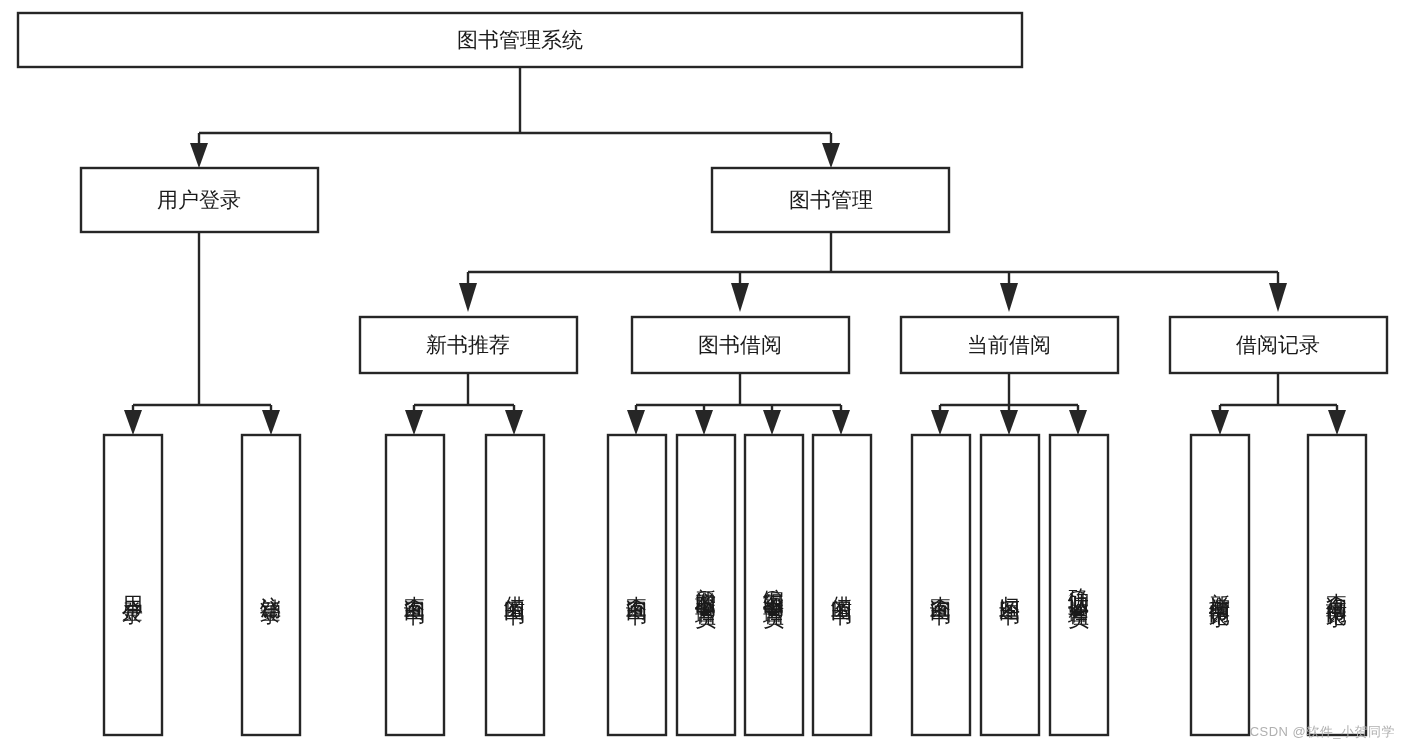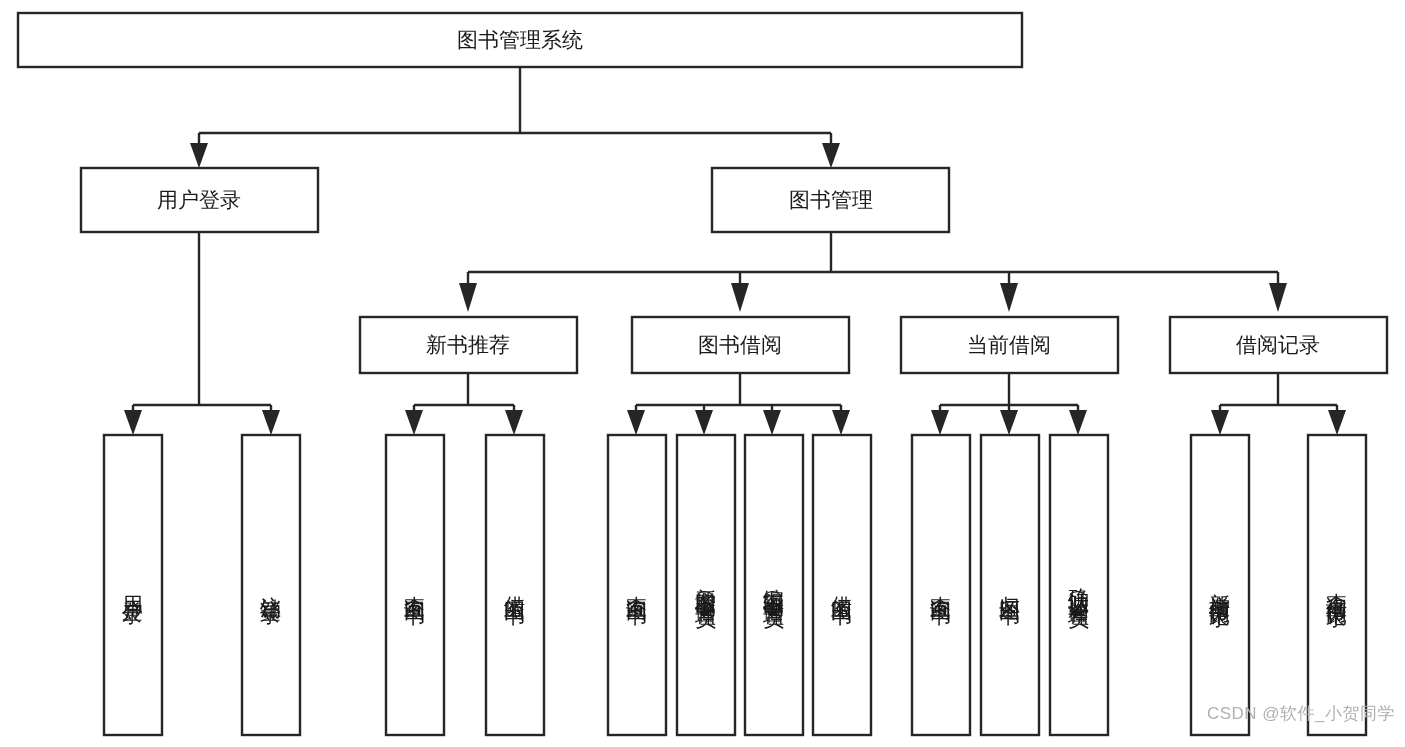--- a/index.html
+++ b/index.html
@@ -55,23 +55,23 @@
     fill: #1a1a1a;
     text-anchor: middle;
     writing-mode: vertical-rl;
     text-orientation: upright;
     letter-spacing: 3px;
     dominant-baseline: central;
   }
   .watermark {
     position: absolute;
     right: 10px;
-    bottom: 22px;
-    font-family: "Liberation Sans", "DejaVu Sans", sans-serif;
-    font-size: 17px;
+    bottom: 6px;
+    font-family: "Liberation Sans", "DejaVu Sans", sans-serif;
+    font-size: 13px;
     color: #b0b0b0;
     letter-spacing: 0.5px;
     white-space: nowrap;
     pointer-events: none;
   }
 </style>
 </head>
 <body>
 
 <div id="diagram-root">

